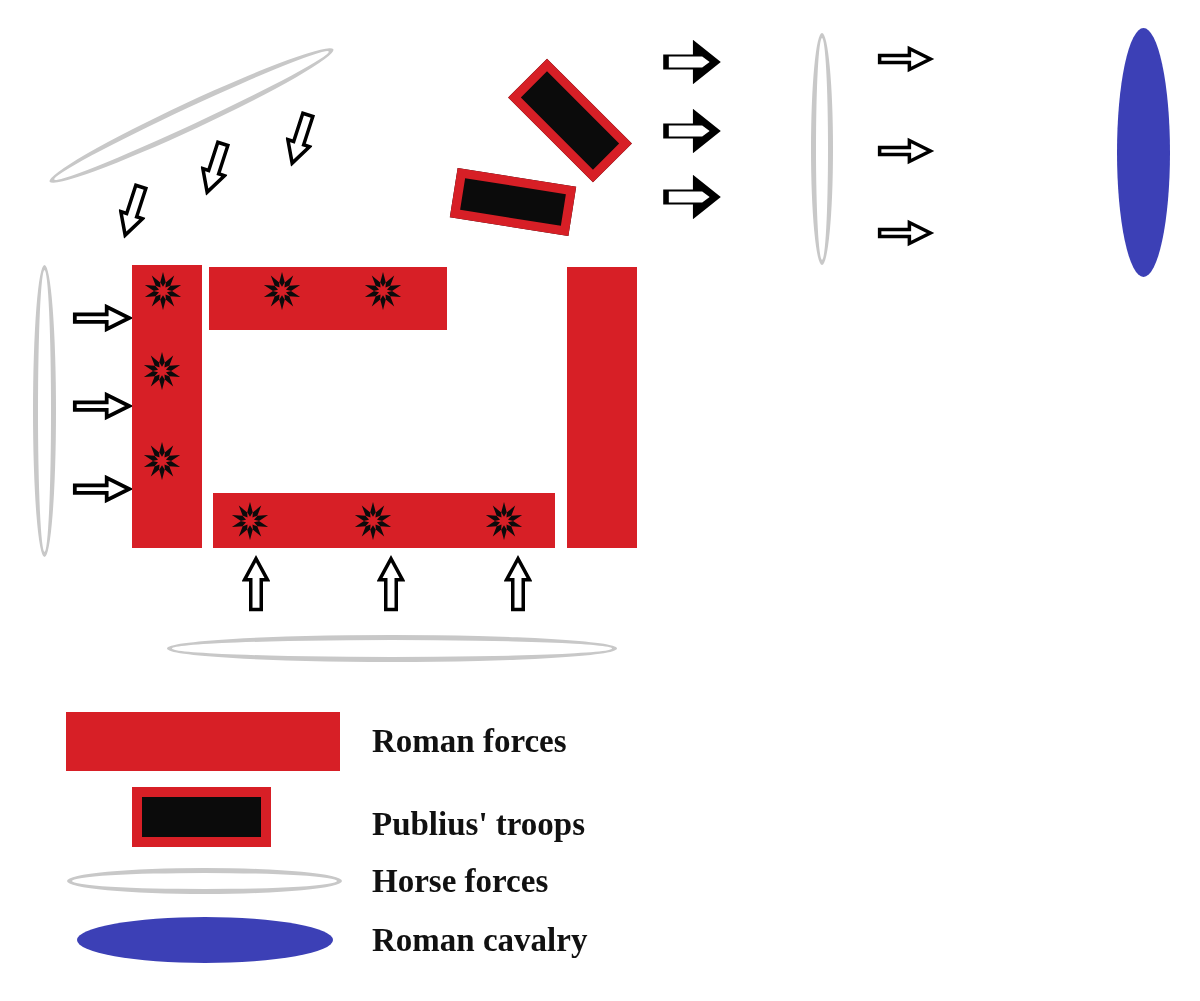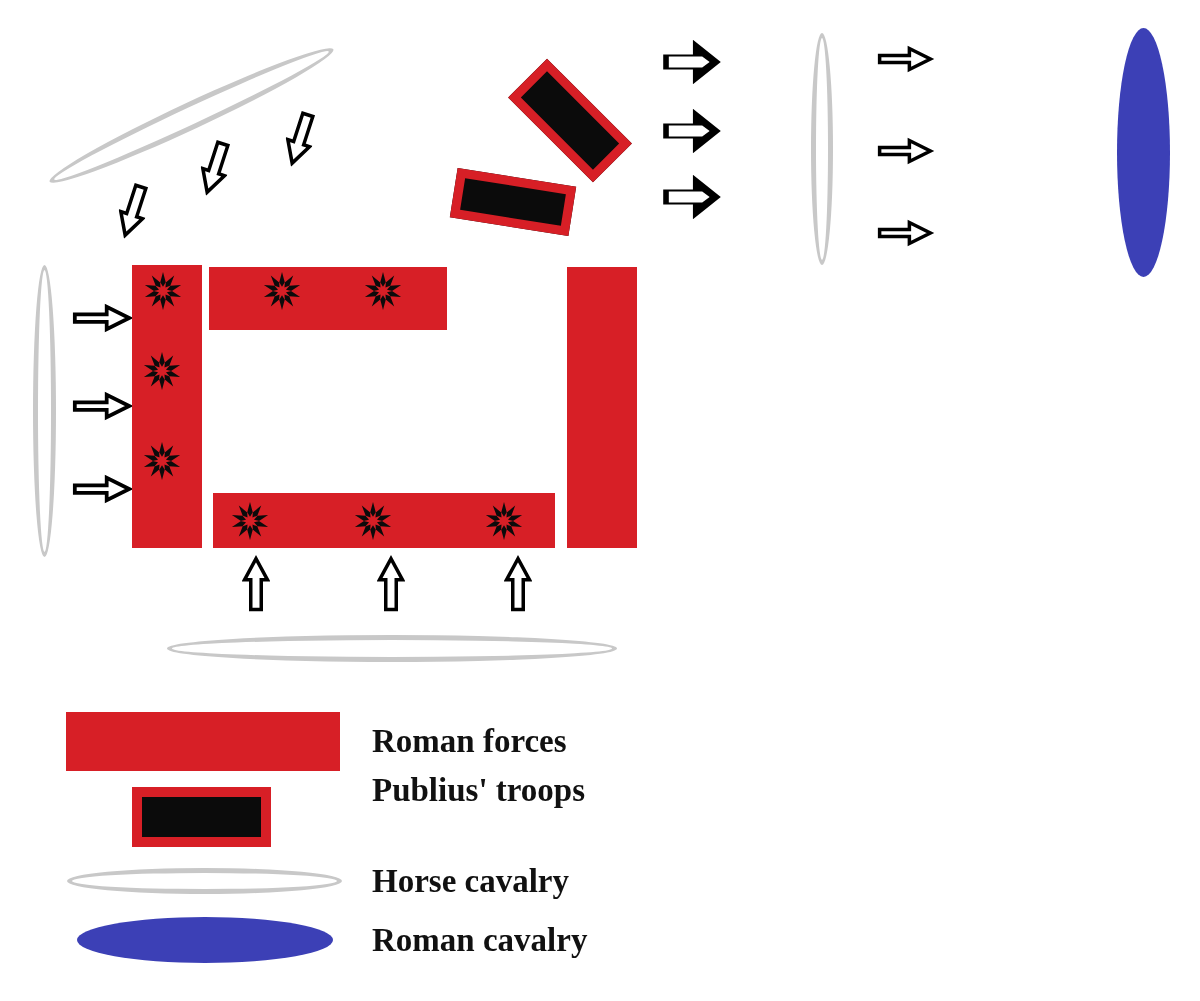--- a/index.html
+++ b/index.html
@@ -141,22 +141,22 @@
       <use href="#sym-arrow-out-u"></use>
     </svg>
 
   <div class="ring" style="left:167px;top:635px;width:450px;height:27px;"></div>
 
   <div>
     <div class="bar" style="left:66px;top:712px;width:274px;height:59px;"></div>
     <div class="lbl" style="top:721px;">Roman forces</div>
 
     <div class="pub" style="left:132px;top:787px;width:139px;height:60px;border-width:10px;"></div>
-    <div class="lbl" style="top:770px;">Publius' troops</div>
+    <div class="lbl" style="top:804px;">Publius' troops</div>
 
     <div class="ring" style="left:67px;top:868px;width:275px;height:26px;"></div>
-    <div class="lbl" style="top:861px;">Horse cavalry</div>
+    <div class="lbl" style="top:861px;">Horse forces</div>
 
     <div class="cav" style="left:77px;top:917px;width:256px;height:46px;"></div>
     <div class="lbl" style="top:920px;">Roman cavalry</div>
   </div>
 
 </div>
 
 </body></html>

